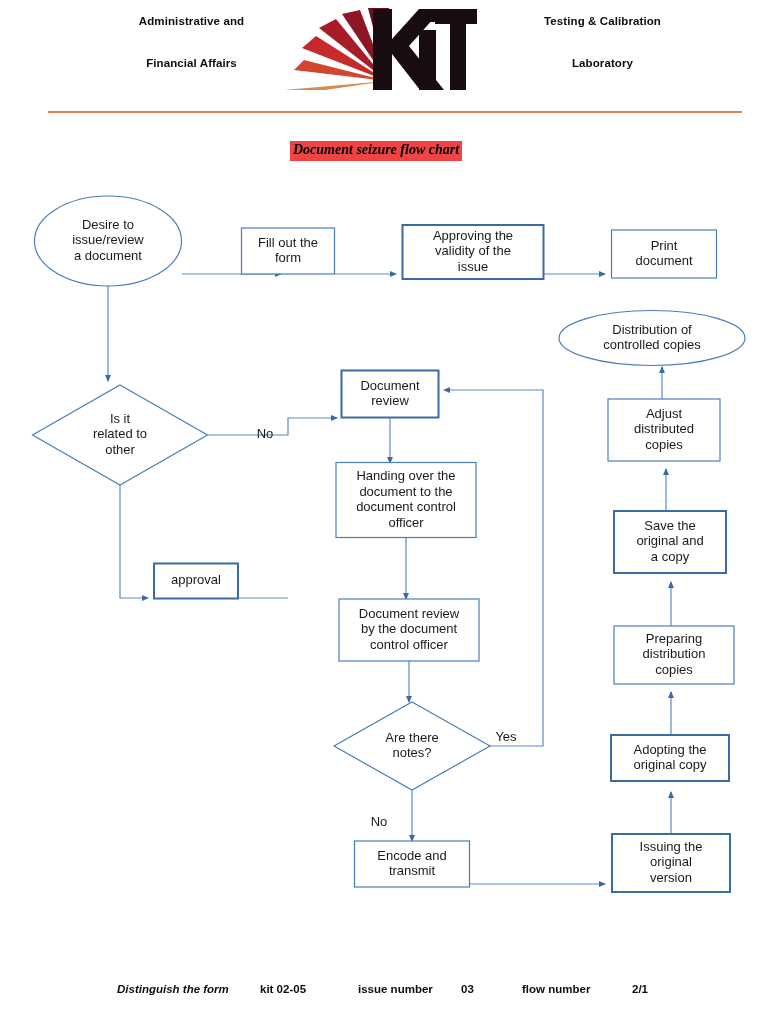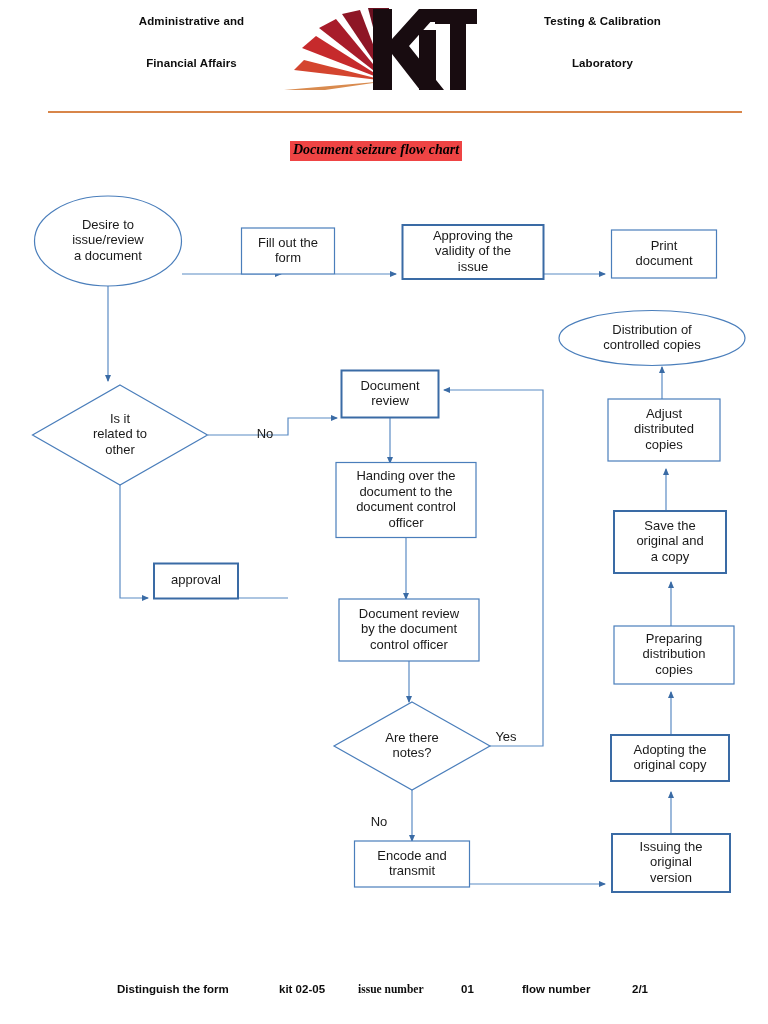--- a/index.html
+++ b/index.html
@@ -279,19 +279,19 @@
         <g>
           <ellipse cx="652" cy="158" rx="93" ry="27.5" class="node-shape"></ellipse>
           <text x="652" y="150.25" class="node-text">Distribution of</text>
           <text x="652" y="165.75" class="node-text">controlled copies</text>
         </g>
       </g>
   </svg>
 </div>
 
 <div id="footer">
-    <div class="f-item" style="left: 117px;">Distinguish the form</div>
-    <div class="f-item" style="left: 279px;">kit 02-05</div>
-    <div class="f-item" style="left: 358px; font-family: Liberation Serif, serif;">issue number</div>
-    <div class="f-item" style="left: 461px;">01</div>
+    <div class="f-item" style="left: 117px; font-style: italic;">Distinguish the form</div>
+    <div class="f-item" style="left: 260px;">kit 02-05</div>
+    <div class="f-item" style="left: 358px;">issue number</div>
+    <div class="f-item" style="left: 461px;">03</div>
     <div class="f-item" style="left: 522px;">flow number</div>
     <div class="f-item" style="left: 632px;">2/1</div>
   </div>
 
 </body></html>

